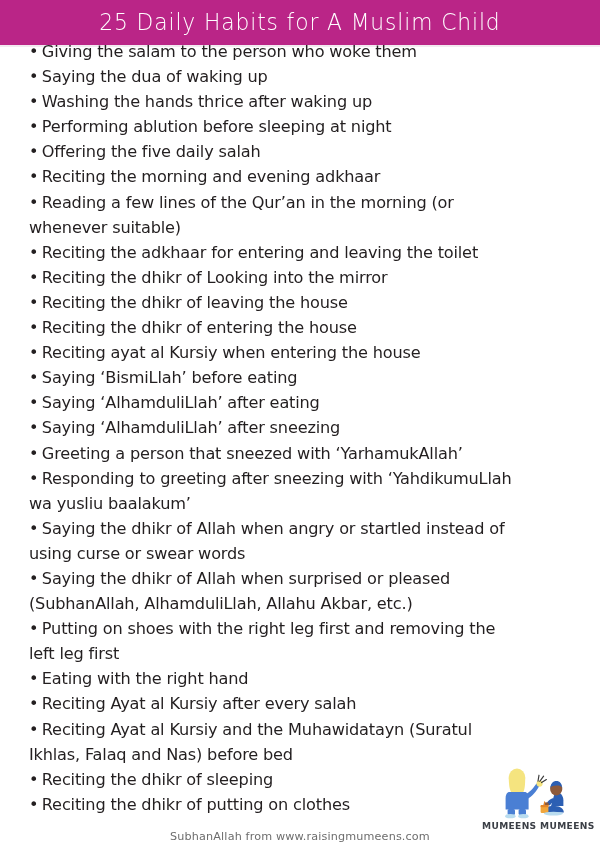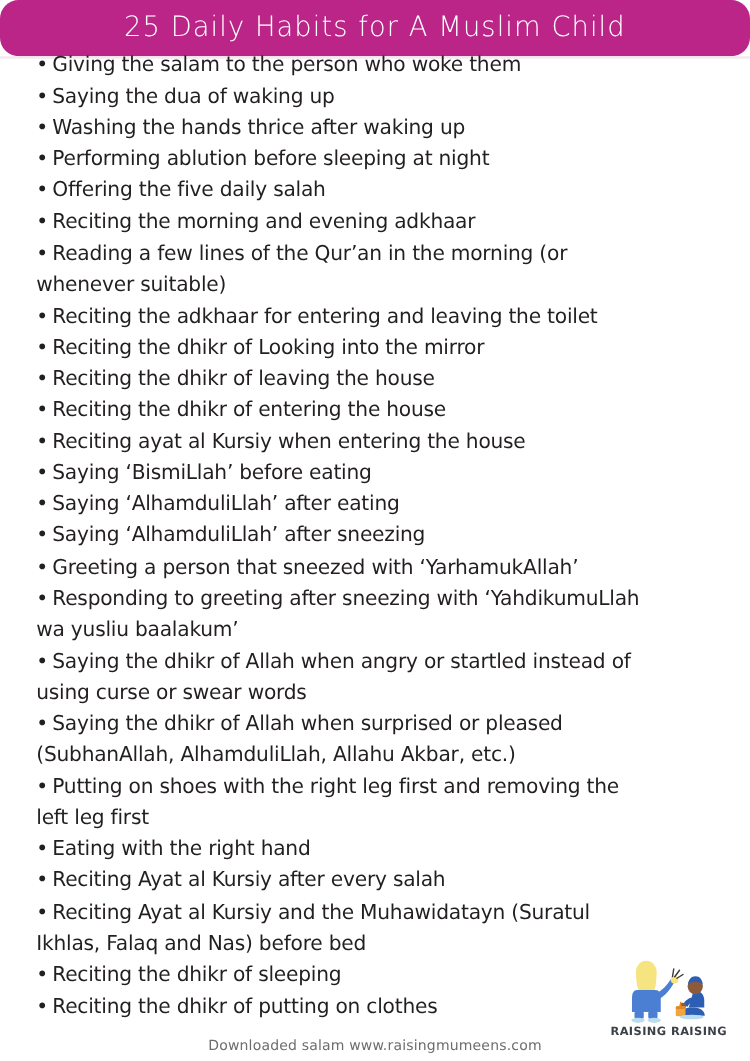--- a/index.html
+++ b/index.html
@@ -25,21 +25,20 @@
   .header-band {
     position: absolute;
     top: 0;
     left: 0;
     width: 600px;
     height: 45px;
     background: #ba2587;
     display: flex;
     align-items: center;
     justify-content: center;
-    border-radius: 15px;
   }
   .header-title {
     color: #ffffff;
     font-family: "DejaVu Sans", sans-serif;
     font-size: 22.5px;
     font-weight: 300;
     letter-spacing: 0.9px;
     line-height: 1;
     white-space: nowrap;
     transform: scaleX(0.97);
@@ -191,18 +190,18 @@
       <ellipse cx="62.2" cy="21" rx="6.1" ry="6.4" fill="#8d5a3b"></ellipse>
       <path d="M56.4 20.4 C56.4 15.6 59 13 62.4 13 C65.8 13 68.2 15.6 68.2 20.4 C68.2 18.4 65.6 17.6 62.4 17.6 C59.2 17.6 56.6 18.4 56.4 20.4 Z" fill="#2c5fb3"></path>
       <path d="M57.4 38 C52.6 38.6 49.6 41.4 49.6 44.6 L69.8 44.6 C69.8 41 66.6 38 61.2 38 Z" fill="#2c5fb3"></path>
       <path d="M59.2 30 C56.2 30.8 53.4 33.2 52.4 36 L56 37.4 C57 35.4 58.6 34 60.6 33.4 Z" fill="#2c5fb3"></path>
       <ellipse cx="52.2" cy="36.6" rx="2.6" ry="2.4" fill="#8d5a3b"></ellipse>
       <rect x="46.6" y="37" width="7.8" height="8" rx="1.2" fill="#f0a63c"></rect>
       <rect x="46.6" y="37" width="7.8" height="2.2" rx="1" fill="#e2862a"></rect>
       <path d="M50.5 33.4 L50.5 37" stroke="#e2862a" stroke-width="1.1" fill="none"></path>
       <ellipse cx="59.4" cy="45.6" rx="9.6" ry="1.9" fill="#b9dcef"></ellipse>
     </svg>
-    <div class="logo-caption">RAISING RAISING</div>
+    <div class="logo-caption">MUMEENS MUMEENS</div>
   </div>
 
-  <div class="footer-note">Downloaded salam www.raisingmumeens.com</div>
+  <div class="footer-note">SubhanAllah from www.raisingmumeens.com</div>
 
 </div>
 
 </body></html>

